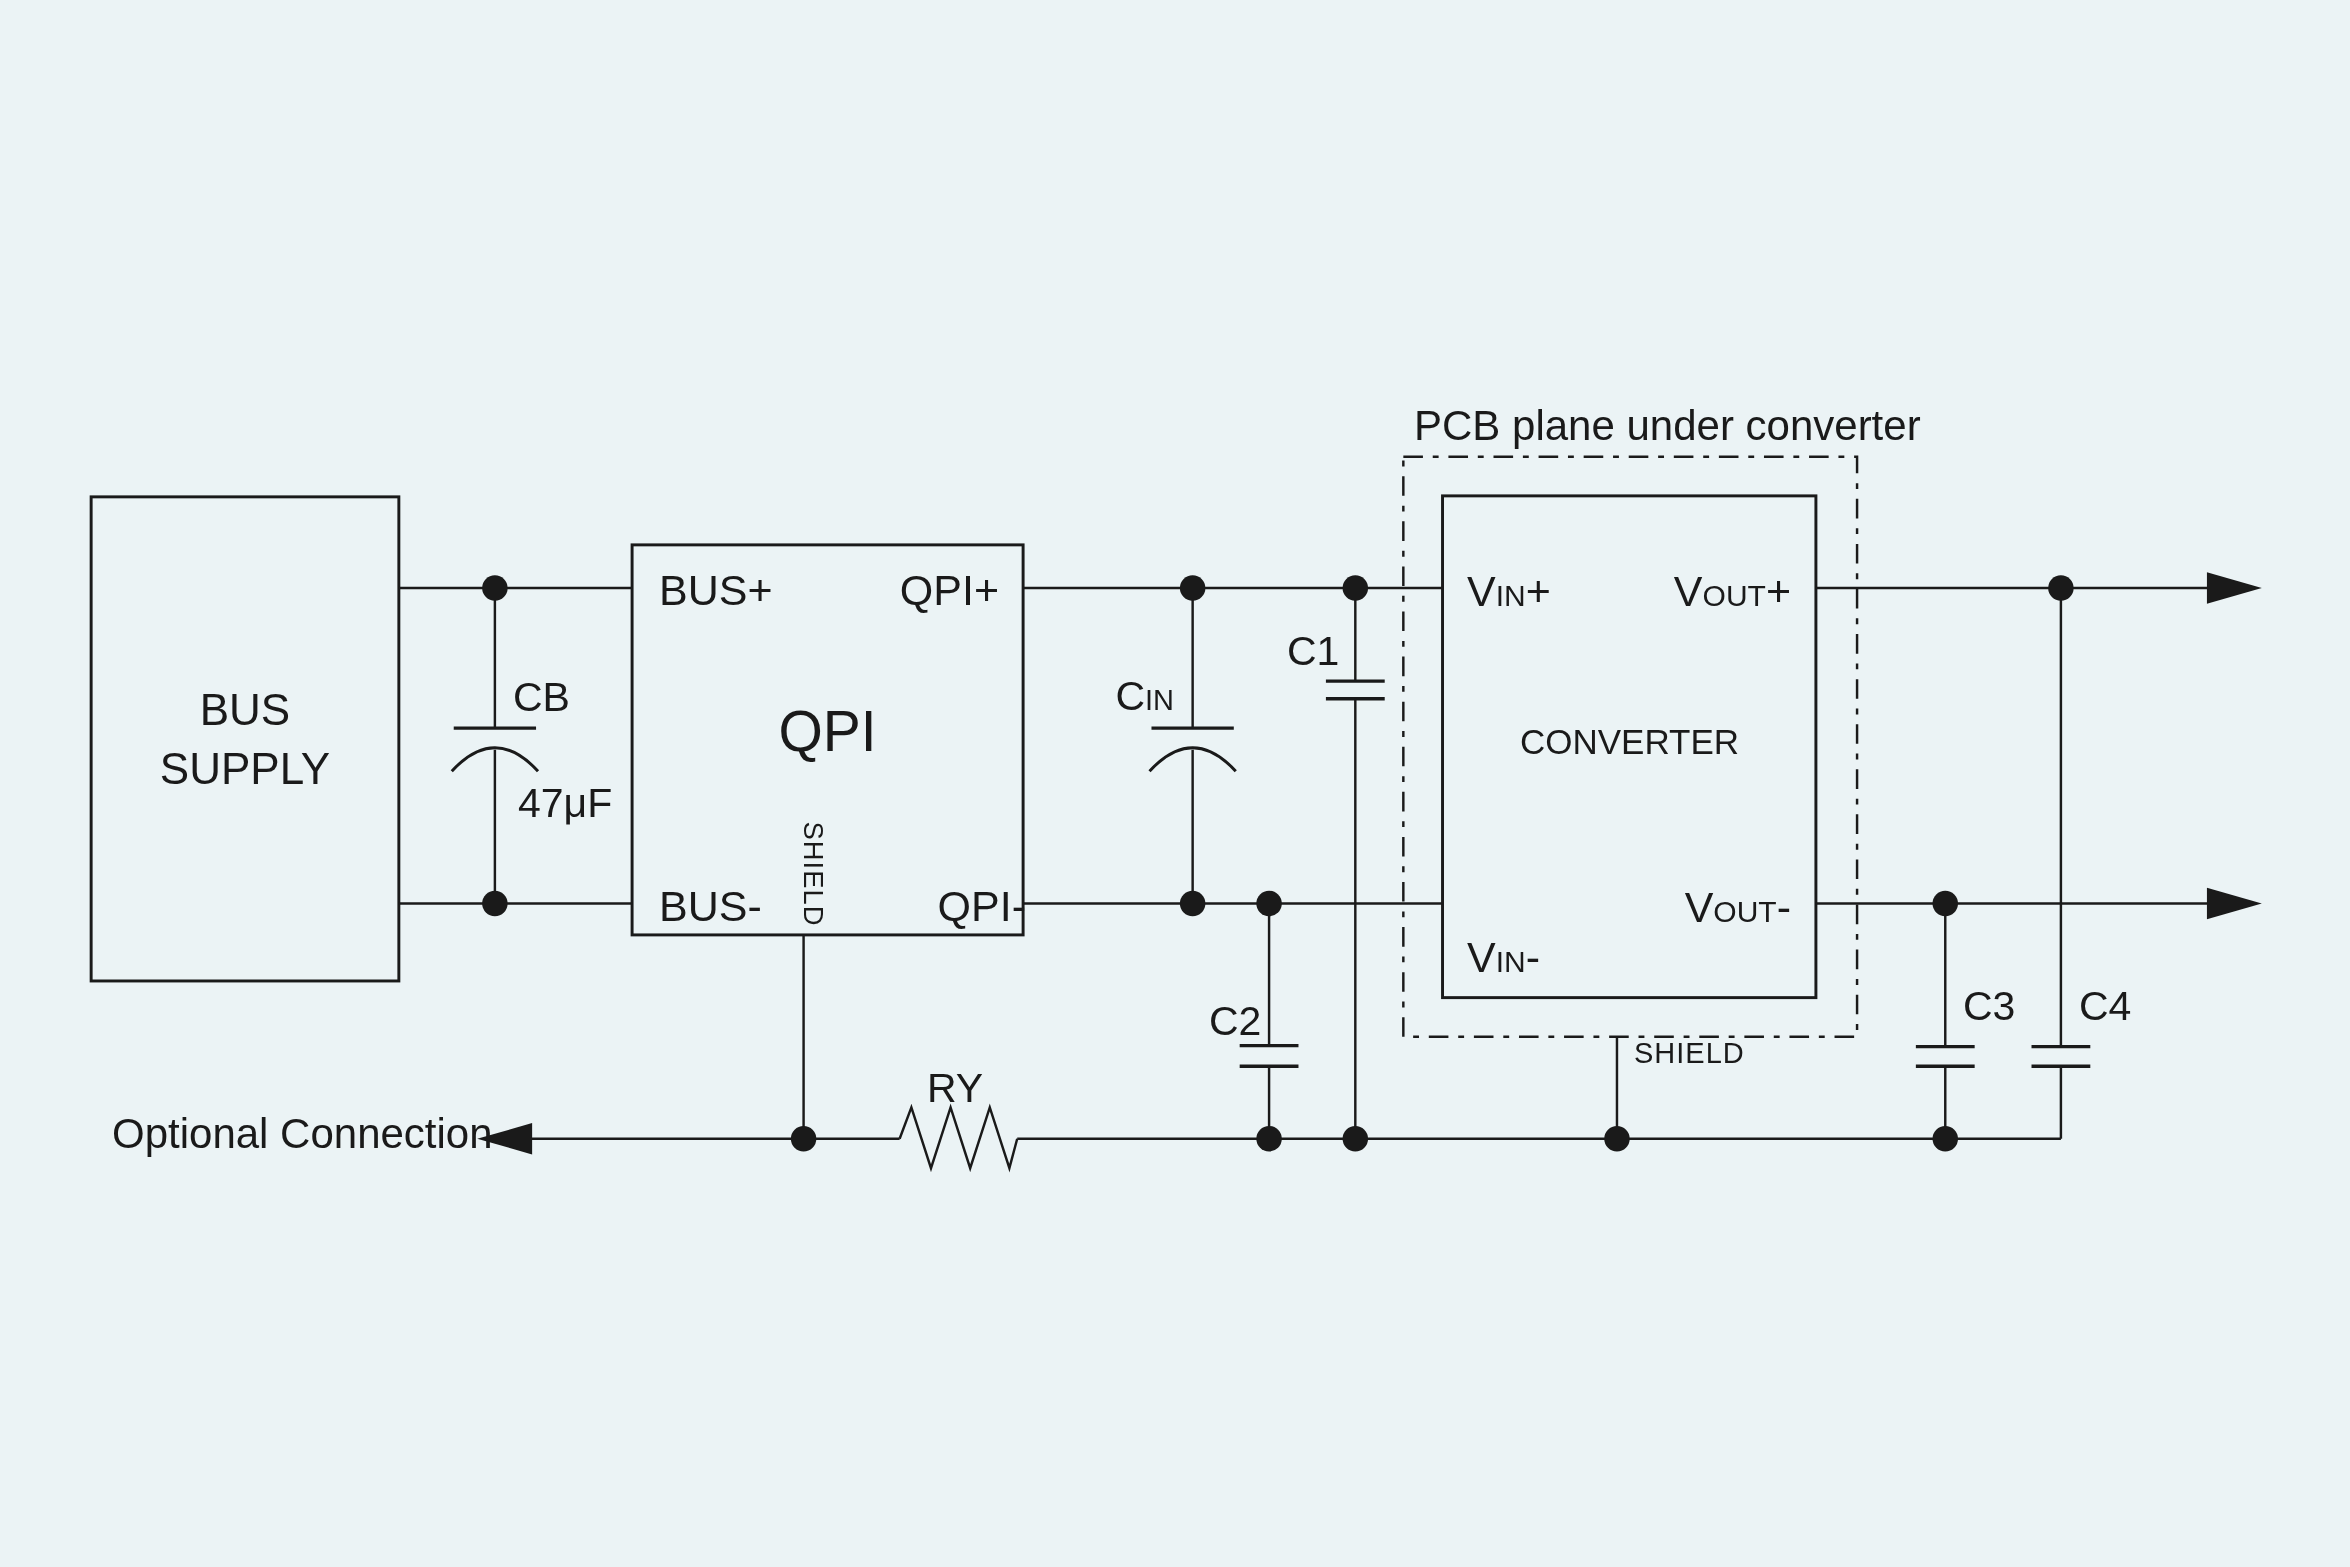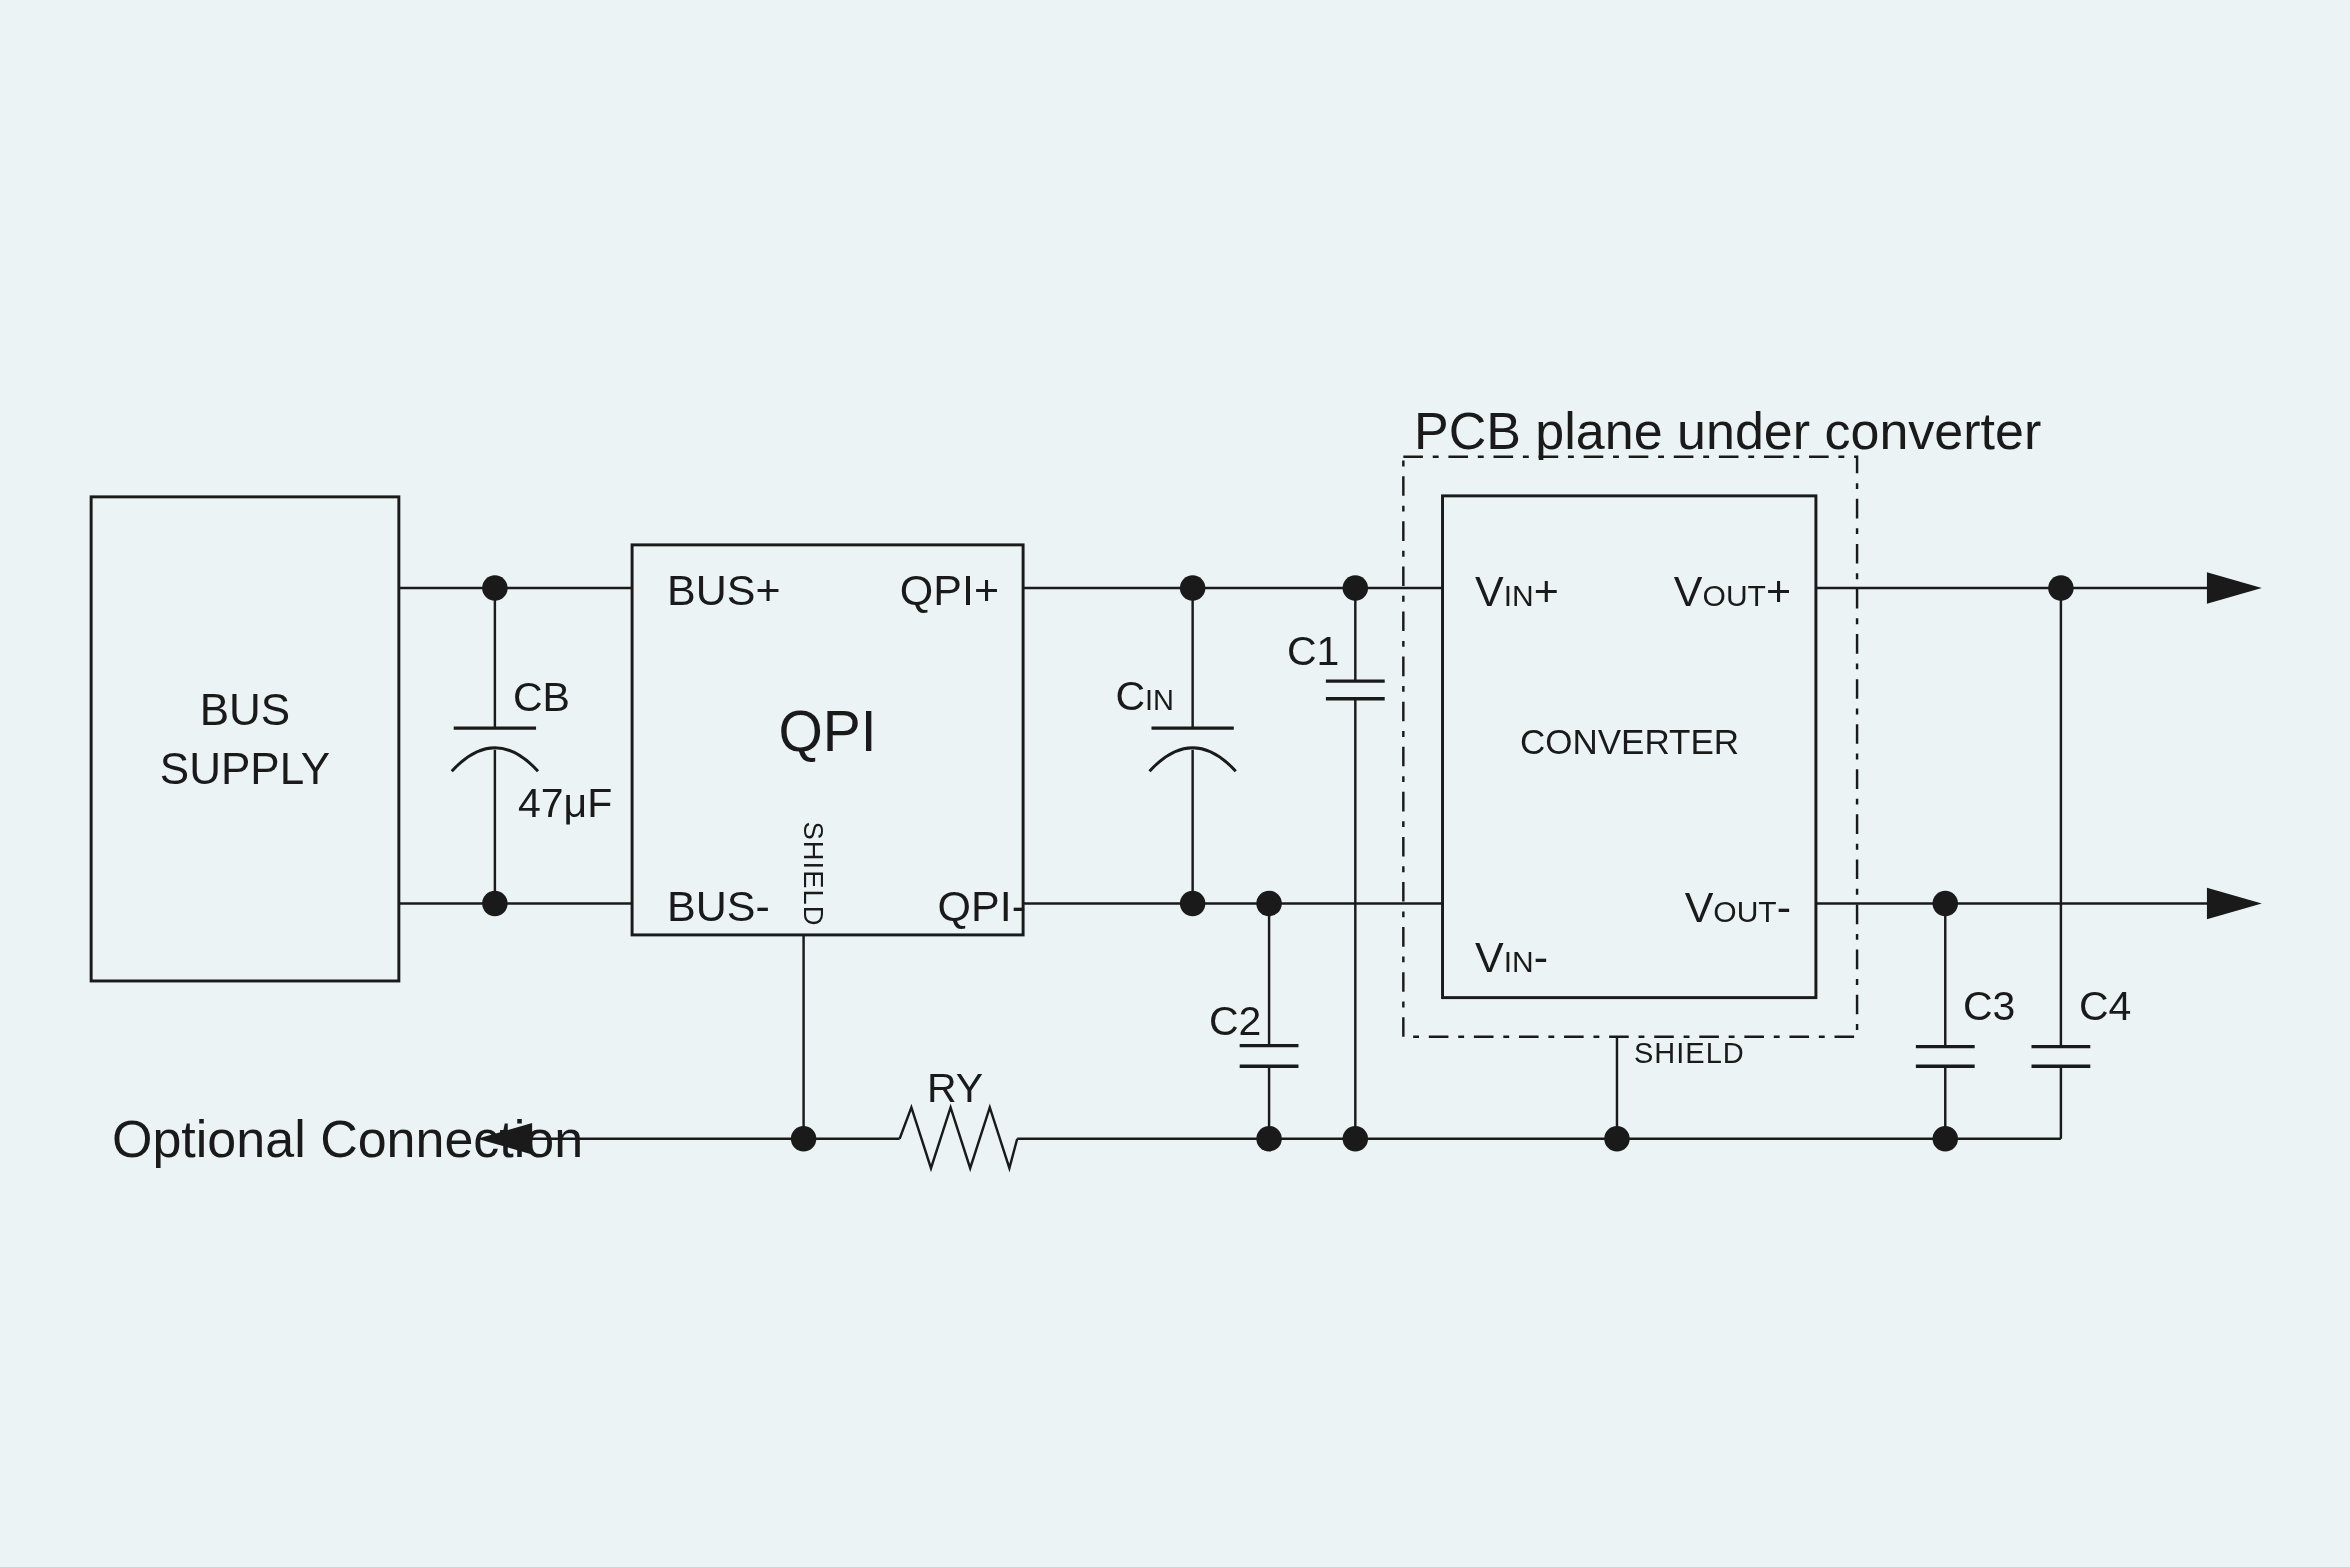--- a/index.html
+++ b/index.html
@@ -14,25 +14,25 @@
     font-family:"Liberation Sans", sans-serif;
     color:var(--line);
     overflow:hidden;
   }
   svg.schematic{position:absolute;left:0;top:0;}
   svg.schematic path, svg.schematic rect, svg.schematic line, svg.schematic polyline{
     fill:none;stroke:var(--line);
   }
   svg.schematic .dot, svg.schematic .arrow{fill:var(--line);stroke:none;}
   .lbl{position:absolute;white-space:nowrap;line-height:1;}
-  .f-pin{font-size:43px;margin-left:8px;}
+  .f-pin{font-size:43px;}
   .f-pin .sub{font-size:30px;}
   .f-comp{font-size:41px;text-align:right;}
   .f-comp .sub{font-size:29px;}
-  .f-note{font-size:52px;}
+  .f-note{font-size:42px;}
   .box-title{position:absolute;text-align:center;}
   .bus-supply-title{left:91px;top:497px;width:308px;height:484px;display:flex;flex-direction:column;justify-content:center;align-items:center;font-size:44px;line-height:59px;}
   .qpi-title{left:632px;top:698px;width:391px;font-size:57px;}
   .converter-title{left:1443px;top:722px;width:373px;font-size:35px;}
   .vtext{transform:translate(-50%,-50%) rotate(90deg);font-size:27.4px;letter-spacing:1px;}
   .shield-small{font-size:29px;letter-spacing:1px;}
 </style>
 </head>
 <body>
 

